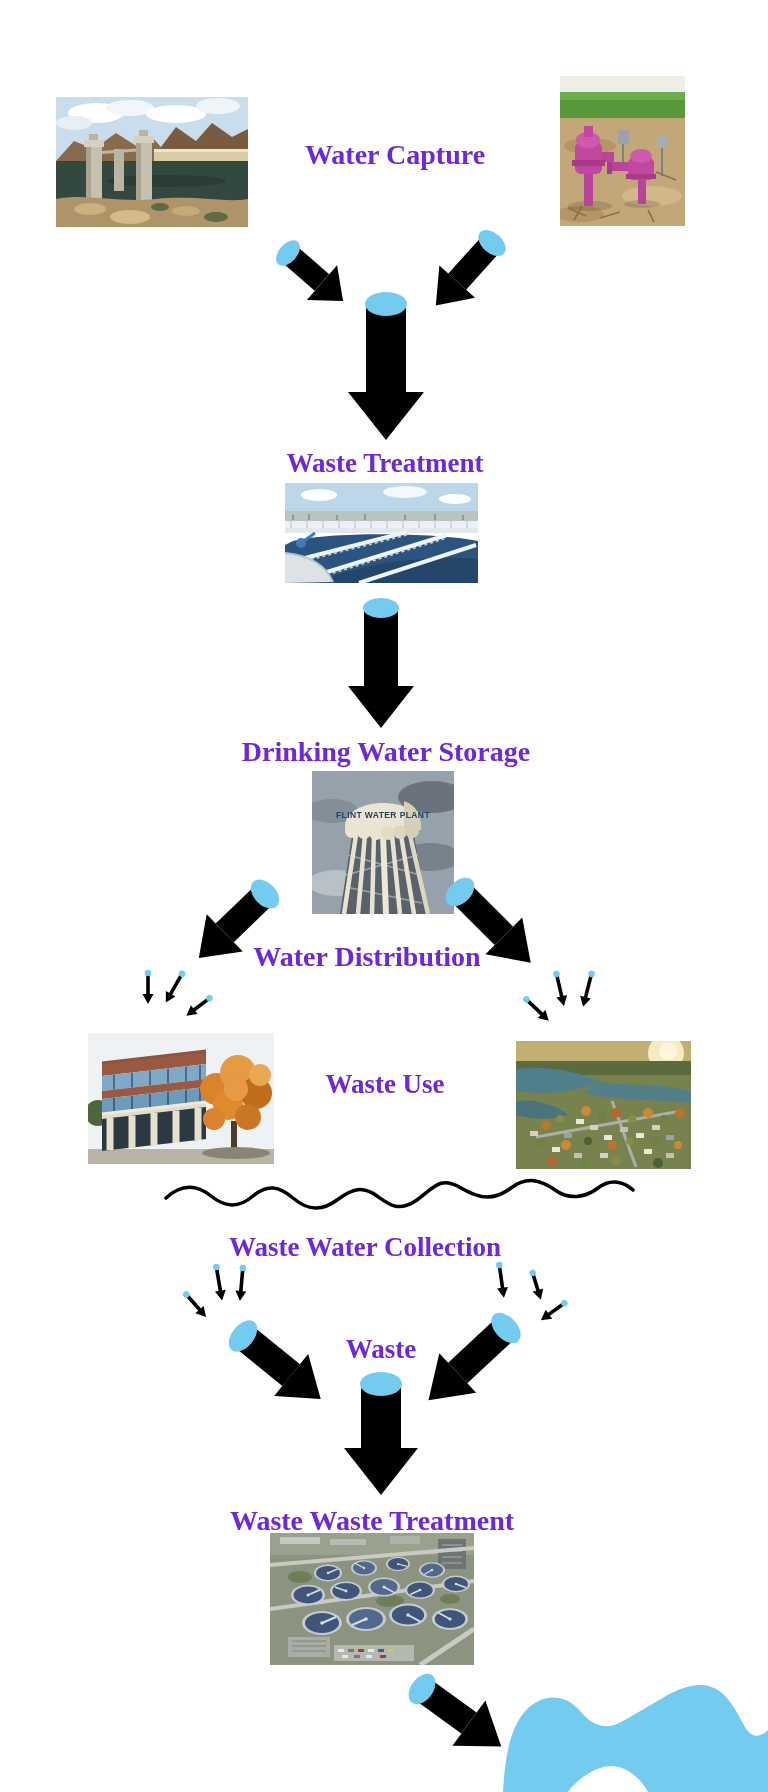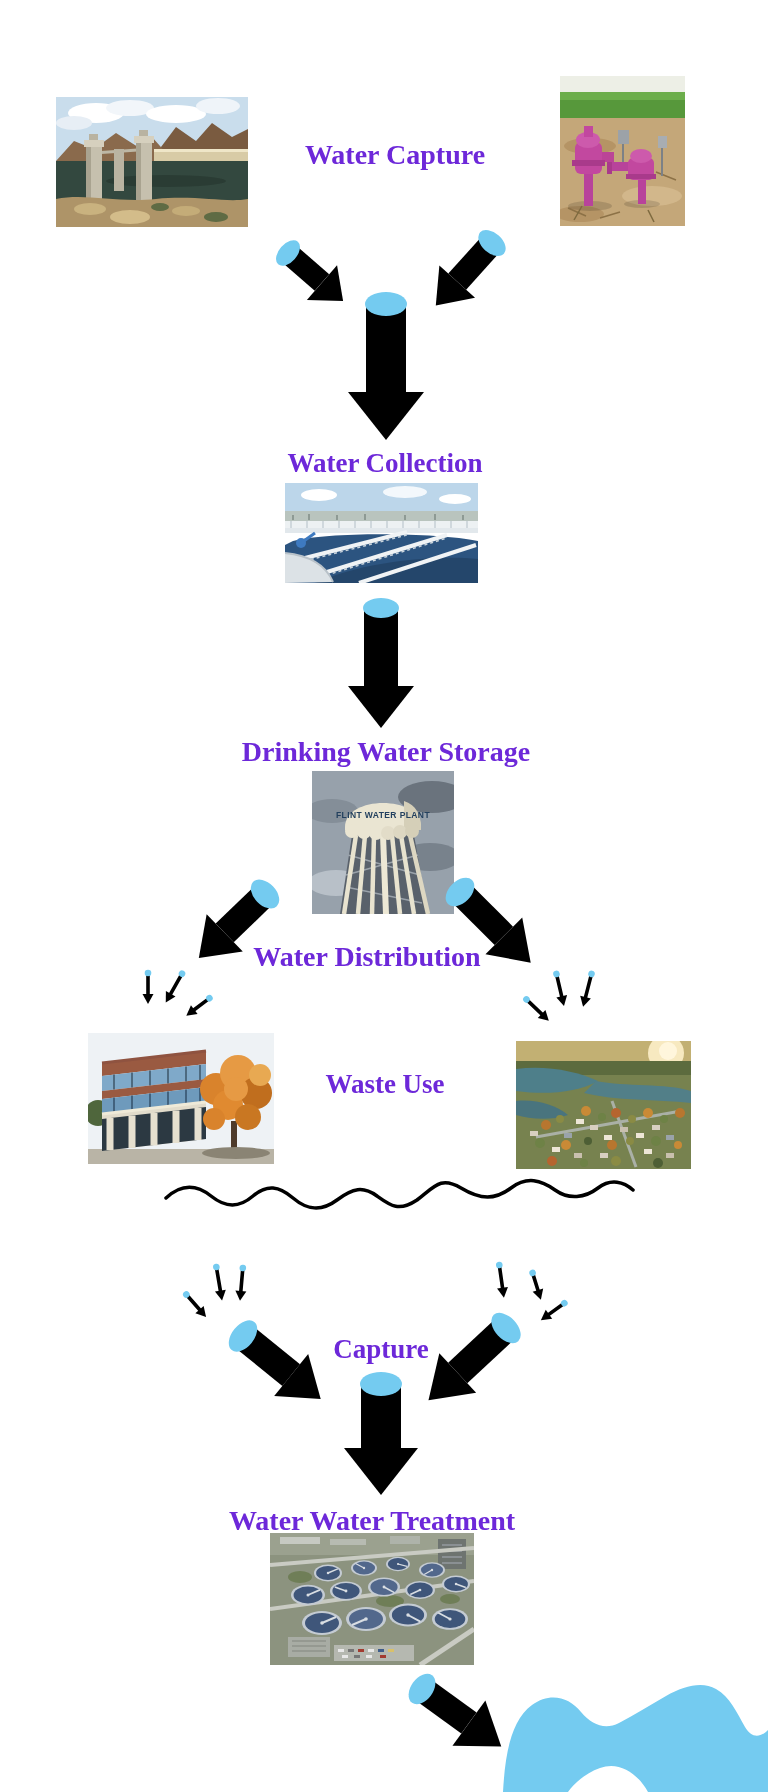--- a/index.html
+++ b/index.html
@@ -327,26 +327,27 @@
       <rect x="108" y="116" width="6" height="3" fill="#3E5C8A"></rect>
         <rect x="118" y="116" width="6" height="3" fill="#D9C16A"></rect>
       <rect x="72" y="122" width="6" height="3" fill="#E8E8E8"></rect>
         <rect x="84" y="122" width="6" height="3" fill="#777777"></rect>
       <rect x="96" y="122" width="6" height="3" fill="#E8E8E8"></rect>
         <rect x="110" y="122" width="6" height="3" fill="#A33B30"></rect>
     </svg>
   </div>
 
   <div class="stage-label" style="left:275px;top:139px;width:240px;font-size:28px">Water Capture</div>
-  <div class="stage-label" style="left:265px;top:448px;width:240px;font-size:27px">Water Collection</div>
+  <div class="stage-label" style="left:265px;top:448px;width:240px;font-size:27px">Waste Treatment</div>
   <div class="stage-label" style="left:227px;top:941px;width:280px;font-size:28px">Water Distribution</div>
   <div class="stage-label" style="left:226px;top:736px;width:320px;font-size:28px">Drinking Water Storage</div>
   <div class="stage-label" style="left:295px;top:1069px;width:180px;font-size:27px">Waste Use</div>
-  <div class="stage-label" style="left:321px;top:1334px;width:120px;font-size:27px">Capture</div>
-  <div class="stage-label" style="left:212px;top:1505px;width:320px;font-size:28px">Water Water Treatment</div>
+  <div class="stage-label" style="left:225px;top:1232px;width:280px;font-size:27px">Waste Water Collection</div>
+  <div class="stage-label" style="left:321px;top:1334px;width:120px;font-size:27px">Waste</div>
+  <div class="stage-label" style="left:212px;top:1505px;width:320px;font-size:28px">Waste Waste Treatment</div>
 
   <svg class="overlay" width="768" height="1792" viewBox="0 0 768 1792">
 
     <g transform="translate(288,253) rotate(41)">
       <rect x="0" y="-11" width="45" height="22"></rect>
         <polygon points="45,-23 45,23 73,0"></polygon>
         <ellipse class="accent" cx="0" cy="0" rx="9" ry="15"></ellipse>
     </g>
     <g transform="translate(492,243) rotate(132)">
       <rect x="0" y="-12" width="52" height="24"></rect>

